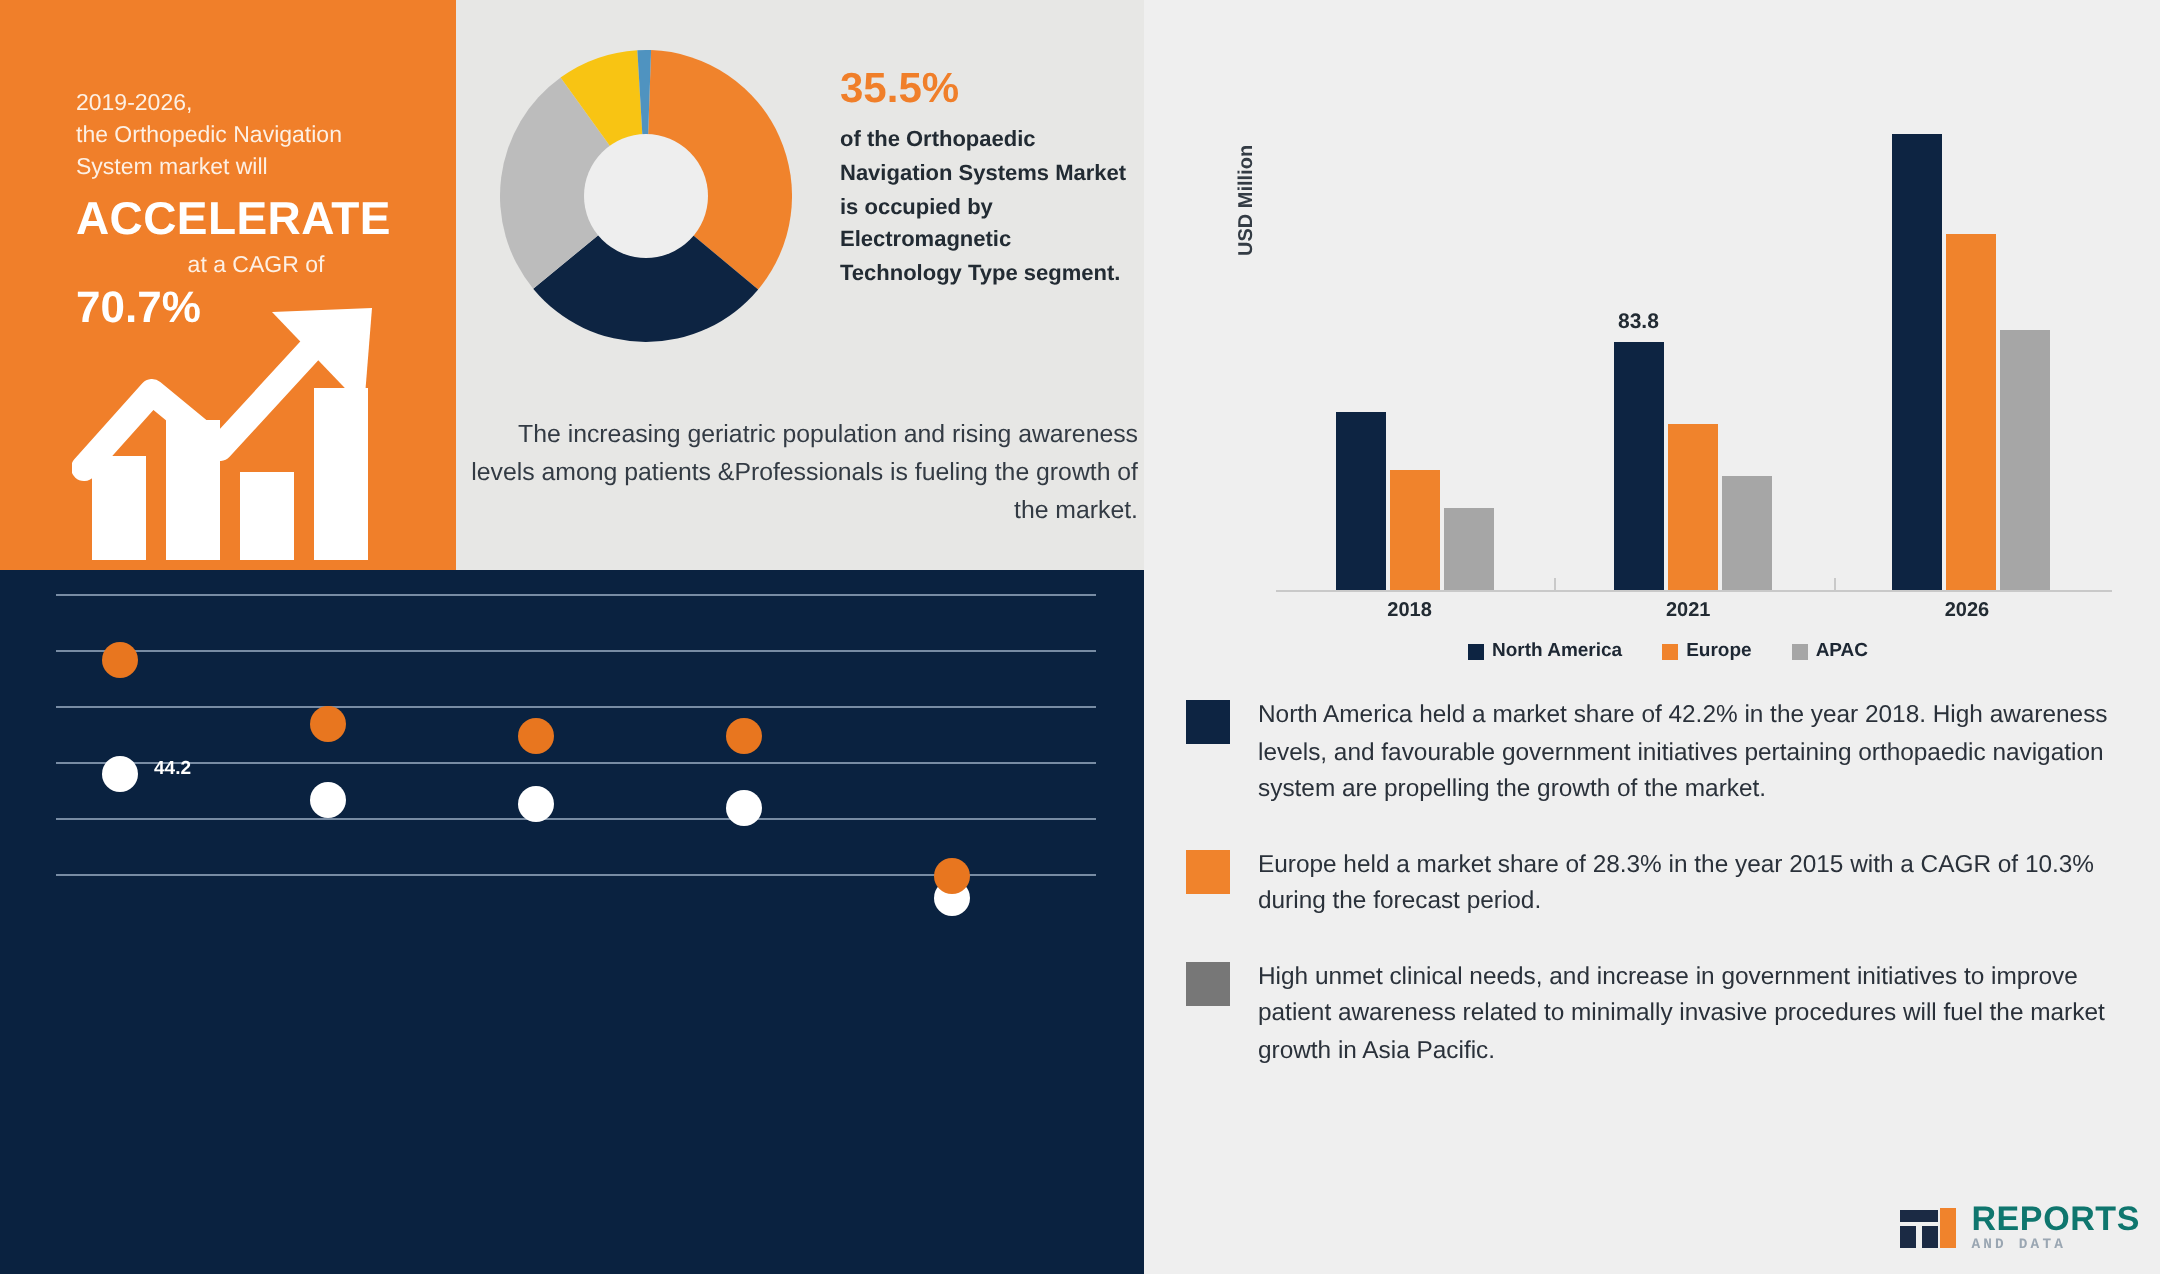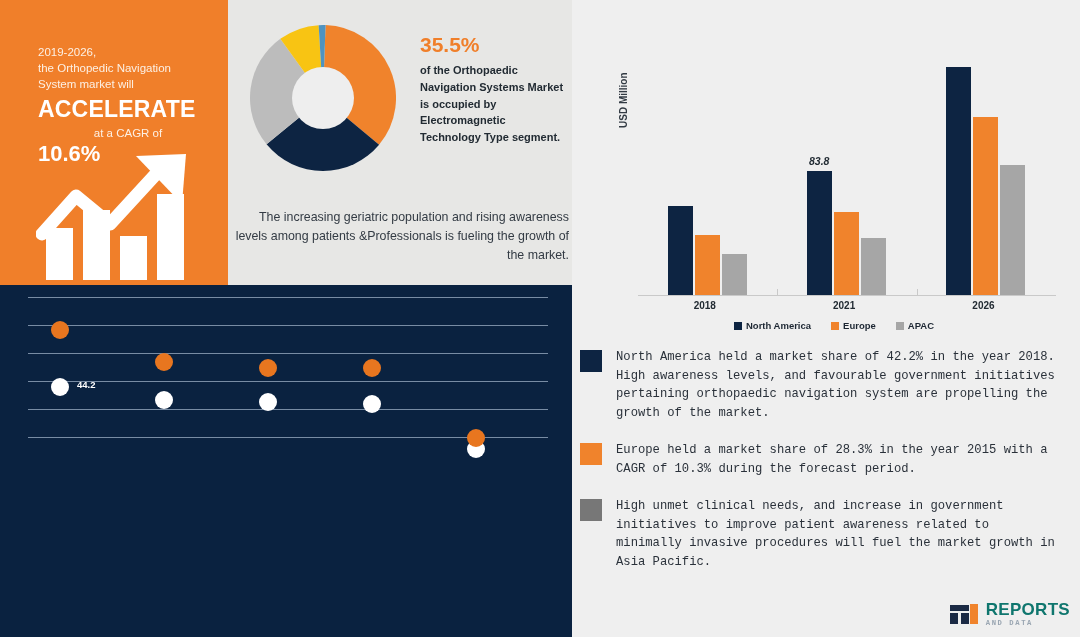--- a/index.html
+++ b/index.html
@@ -70,21 +70,21 @@
   .bar-val { position: absolute; font-size: 10.5px; font-weight: bold; color: #222b33; }
   .bar-sep { position: absolute; bottom: 1px; width: 1px; height: 6px; background: #c9c9c9; }
   .bar-xlabels { position: absolute; left: 38px; top: 272px; width: 418px; }
   .bxl { position: absolute; font-size: 10px; font-weight: bold; color: #222b33; }
   .bar-legend { position: absolute; left: 0; top: 292px; width: 468px; display: flex;
                 justify-content: center; gap: 20px; }
   .bl-item { display: flex; align-items: center; gap: 4px; font-size: 9.5px; font-weight: bold; color: #1d2733; }
   .bl-sq { width: 8px; height: 8px; }
 
   
-  .notes { position: absolute; left: 580px; top: 348px; width: 480px; font-family: Liberation Mono, monospace; }
+  .notes { position: absolute; left: 593px; top: 348px; width: 480px; }
   .note { display: flex; gap: 14px; margin-bottom: 19px; }
   .note-sq { width: 22px; height: 22px; flex: 0 0 22px; margin-top: 2px; }
   .note-txt { font-size: 12.2px; color: #2a313a; line-height: 18.5px; }
 
   
   .logo { position: absolute; right: 10px; bottom: 10px; display: flex; align-items: center; gap: 6px; }
   .logo-mark { position: relative; width: 30px; height: 24px; }
   .logo-text { display: flex; flex-direction: column; line-height: 1; }
   .logo-t1 { font-size: 17px; font-weight: bold; color: #0f766e; letter-spacing: .3px; }
   .logo-t2 { font-size: 7.2px; font-weight: bold; color: #9aa6b2; letter-spacing: 1.6px; margin-top: 2px; font-family: Liberation Mono, monospace; }
@@ -94,21 +94,21 @@
 
 <div id="root">
 
   <div class="panel-accelerate">
     <div class="acc-text">
       <div class="acc-l1">2019-2026,</div>
       <div class="acc-l1">the Orthopedic Navigation</div>
       <div class="acc-l1">System market will</div>
       <div class="acc-big">ACCELERATE</div>
       <div class="acc-l2">at a CAGR of</div>
-      <div class="acc-pct">10.6%</div>
+      <div class="acc-pct">70.7%</div>
     </div>
     <svg class="growth-art" viewBox="0 0 186 130">
       <rect x="10" y="78" width="27" height="52" fill="#ffffff"></rect>
       <rect x="47" y="60" width="27" height="70" fill="#ffffff"></rect>
       <rect x="84" y="86" width="27" height="44" fill="#ffffff"></rect>
       <rect x="121" y="44" width="27" height="86" fill="#ffffff"></rect>
       <path d="M6 84 L40 46 L74 74 L131 12" stroke="#ffffff" stroke-width="13" fill="none" stroke-linejoin="round" stroke-linecap="round"></path>
       <path d="M100 6 L150 4 L146 54 Z" fill="#ffffff"></path>
     </svg>
   </div>
@@ -176,21 +176,21 @@
           <div class="bar na" style="height: 124.221px; background: rgb(13, 36, 66);"></div>
           <div class="bar eu" style="height: 83.0118px; background: rgb(240, 131, 44);"></div>
           <div class="bar ap" style="height: 57.0706px; background: rgb(166, 166, 166);"></div>
         </div>
         <div class="bar-sep" style="left: 278.667px;"></div>
         <div class="bar-group" style="left: 308.333px;">
           <div class="bar na" style="height: 228.282px; background: rgb(13, 36, 66);"></div>
           <div class="bar eu" style="height: 177.882px; background: rgb(240, 131, 44);"></div>
           <div class="bar ap" style="height: 130.447px; background: rgb(166, 166, 166);"></div>
         </div>
-        <div class="bar-val" style="left: 171px; bottom: 129.221px; font-style: italic;">83.8</div>
+        <div class="bar-val" style="left: 171px; bottom: 129.221px;">83.8</div>
       </div>
     <div class="bar-xlabels" id="bar-xlabels">
         <div class="bxl" style="left: 55.6667px;">2018</div>
         <div class="bxl" style="left: 195px;">2021</div>
         <div class="bxl" style="left: 334.333px;">2026</div>
       </div>
     <div class="bar-legend" id="bar-legend">
         <div class="bl-item">
           <span class="bl-sq" style="background: rgb(13, 36, 66);"></span>
           <span>North America</span>

